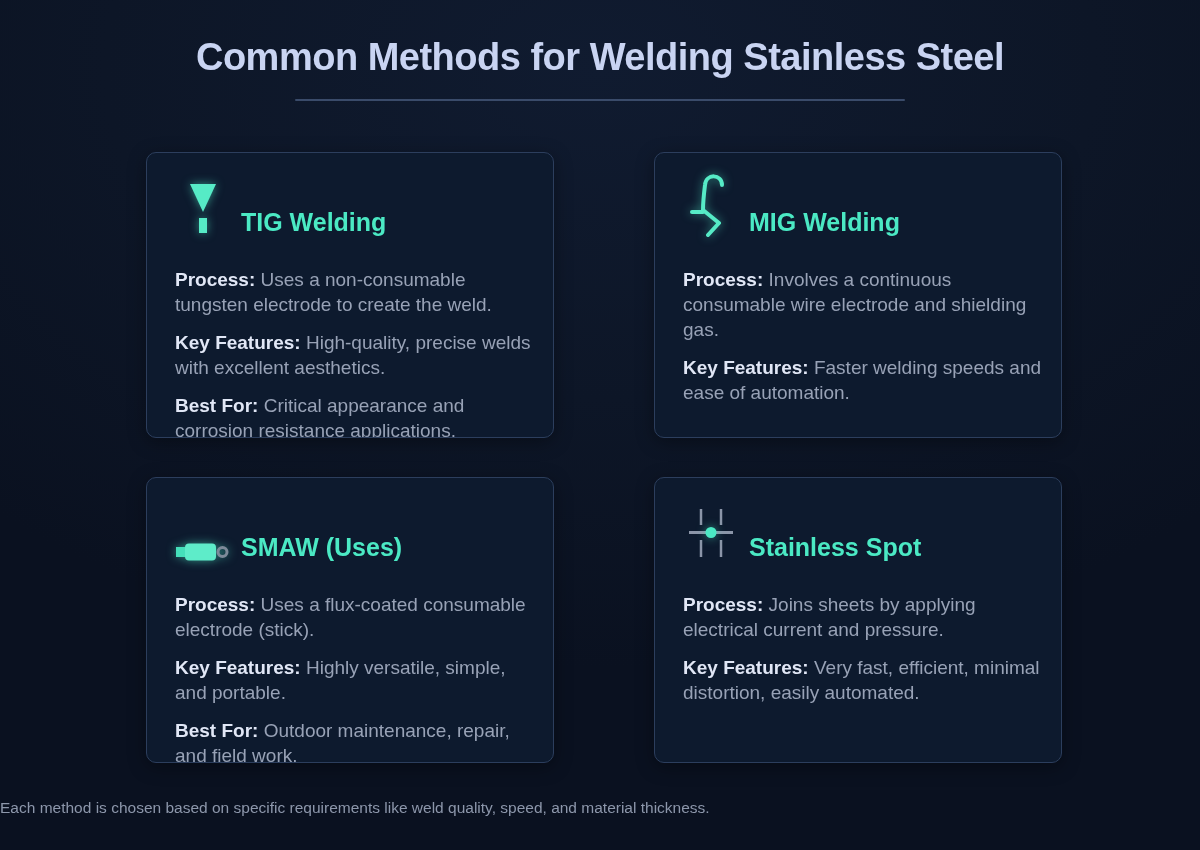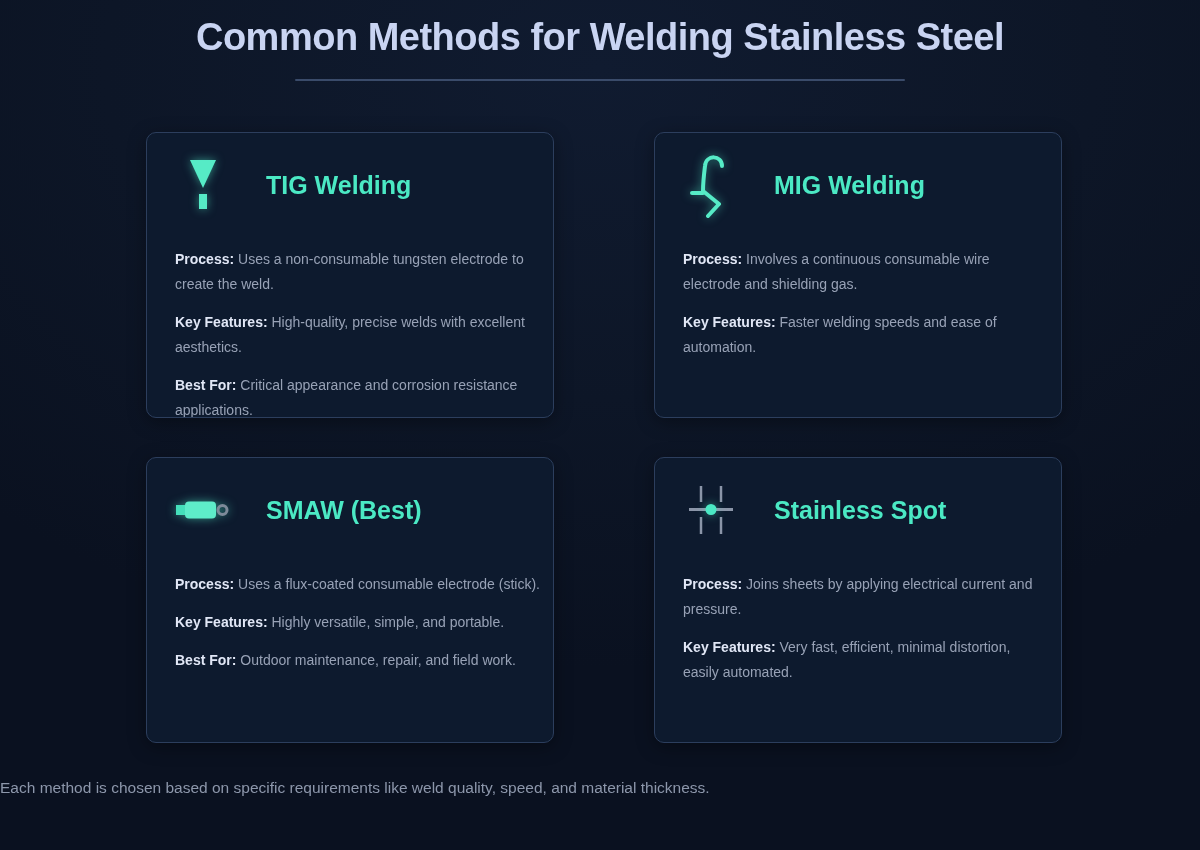--- a/index.html
+++ b/index.html
@@ -6,47 +6,47 @@
   body {
     width:1200px; height:850px; overflow:hidden;
     background:#0b1220;
     font-family:"Liberation Sans", sans-serif;
   }
   .page {
     width:1200px; height:850px; position:relative;
     background: radial-gradient(ellipse 900px 600px at 50% 8%, #101b30 0%, #0d1627 55%, #0a1120 100%);
   }
   .main-title {
-    padding-top:16px; text-align:center;
+    padding-top:36px; text-align:center;
     font-size:38px; font-weight:bold; letter-spacing:-0.5px;
     color:#c9d4f2;
   }
   .divider {
     width:610px; height:2px; margin:20px auto 0;
     background:#3a4b6a; border-radius:2px;
   }
   .grid {
     margin:51px 0 0 146px;
     display:grid; grid-template-columns:408px 408px;
     column-gap:100px; row-gap:39px;
   }
   .card {
     width:408px; height:286px; box-sizing:border-box;
     background:#0d1a2e;
     border:1px solid #2c3e5d; border-radius:10px;
     padding:20px 12px 0 28px;
     box-shadow:0 4px 18px rgba(0,0,0,0.35);
     overflow:hidden;
   }
-  .card-header { height:64px; display:flex; align-items:center; margin-bottom:30px;gap:25px; }
+  .card-header { height:64px; display:flex; align-items:flex-end; margin-bottom:30px; }
   .icon-box { width:56px; min-width:56px; display:flex; justify-content:center; align-items:center; }
   .glow { filter: drop-shadow(0 0 5px rgba(80,236,200,0.55)); }
   .card-title { margin-left:10px; font-size:25px; font-weight:bold; color:#4be9c4; }
   .section {
-    font-size:14px; line-height:25px; color:#98a2b6;
+    font-size:19px; line-height:25px; color:#98a2b6;
     margin:0 0 13px 0; max-width:372px;
   }
   .section b { color:#e1e7f6; font-weight:bold; }
   .footer {
     margin-top:36px; text-align:left;
     font-size:15.5px; color:#8d97ab;
   }
 </style>
 </head>
 <body>
@@ -89,21 +89,21 @@
 
     <div class="card">
       <div class="card-header">
         <div class="icon-box">
           <svg class="glow" width="54" height="20" viewBox="0 0 54 20">
             <rect x="0" y="5" width="10" height="10" fill="#45dfba"></rect>
             <rect x="9" y="1.5" width="31" height="17" rx="4" fill="#5eecc9"></rect>
             <circle cx="46.5" cy="10" r="4.5" fill="none" stroke="#7d8a99" stroke-width="3"></circle>
           </svg>
         </div>
-        <div class="card-title">SMAW (Best)</div>
+        <div class="card-title">SMAW (Uses)</div>
       </div>
       <p class="section"><b>Process:</b><span> Uses a flux-coated consumable electrode (stick).</span></p>
       <p class="section"><b>Key Features:</b><span> Highly versatile, simple, and portable.</span></p>
       <p class="section"><b>Best For:</b><span> Outdoor maintenance, repair, and field work.</span></p>
     </div>
 
     <div class="card">
       <div class="card-header">
         <div class="icon-box">
           <svg width="44" height="58" viewBox="0 0 44 58">

